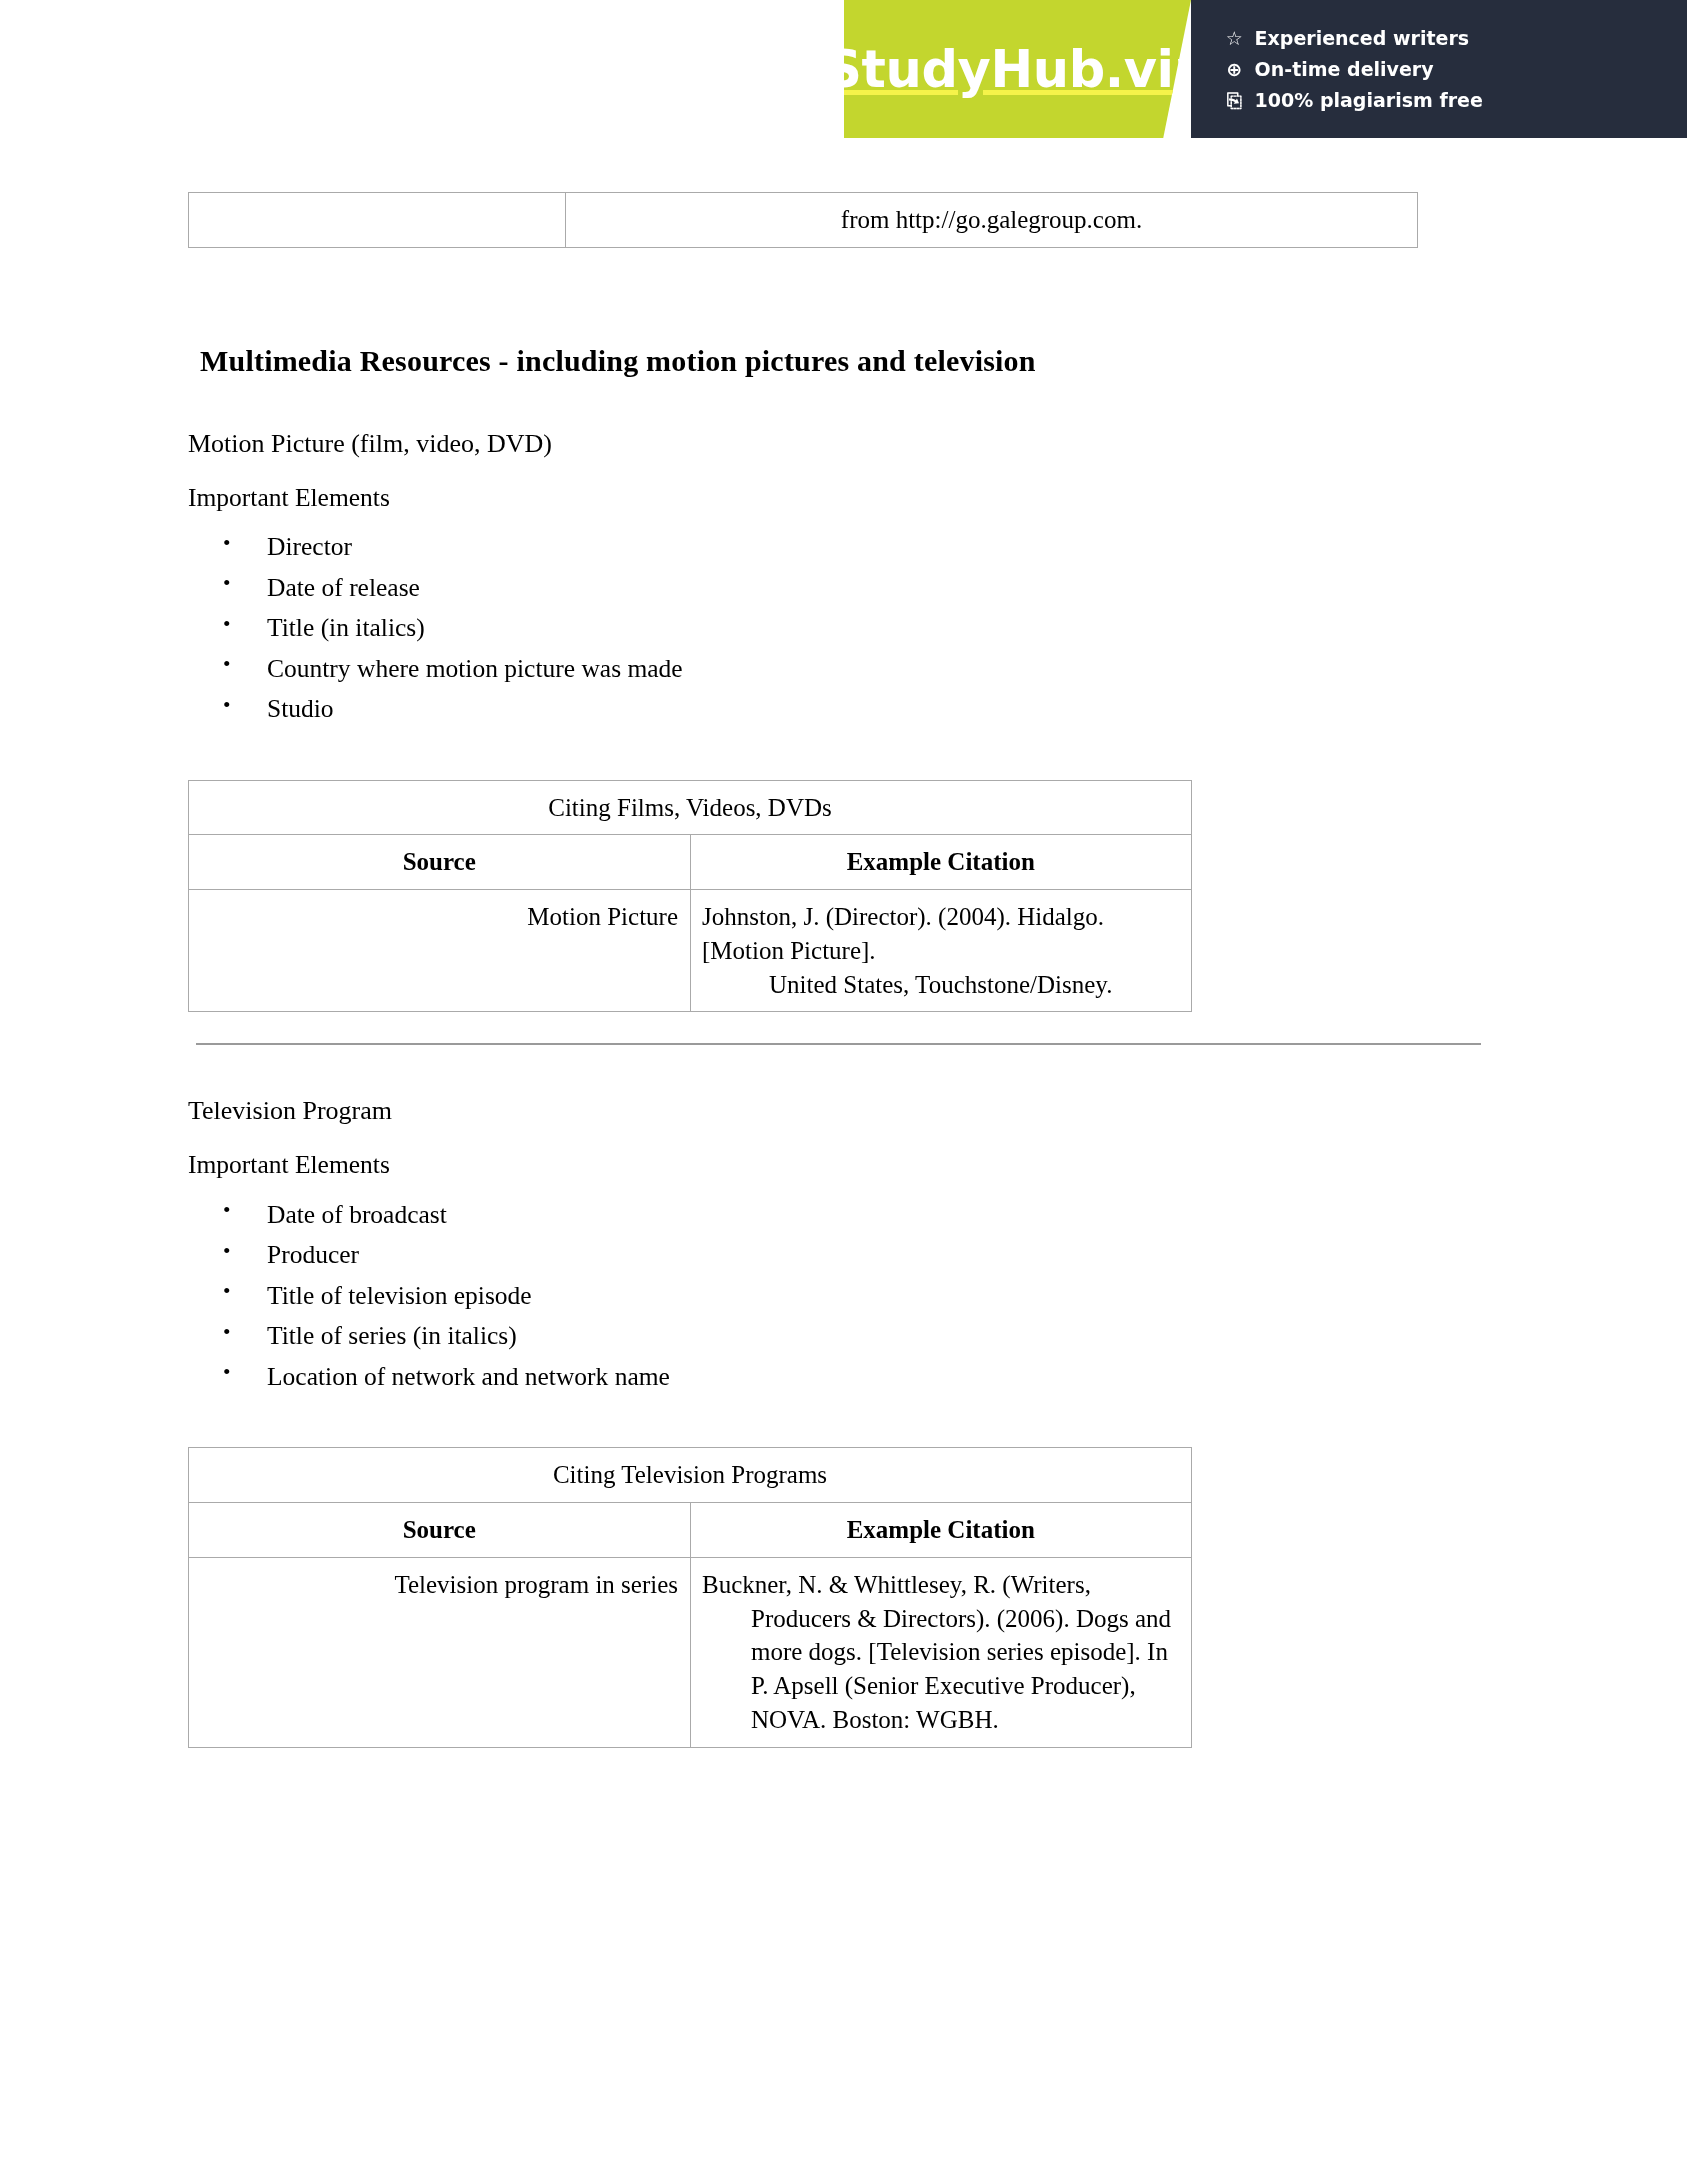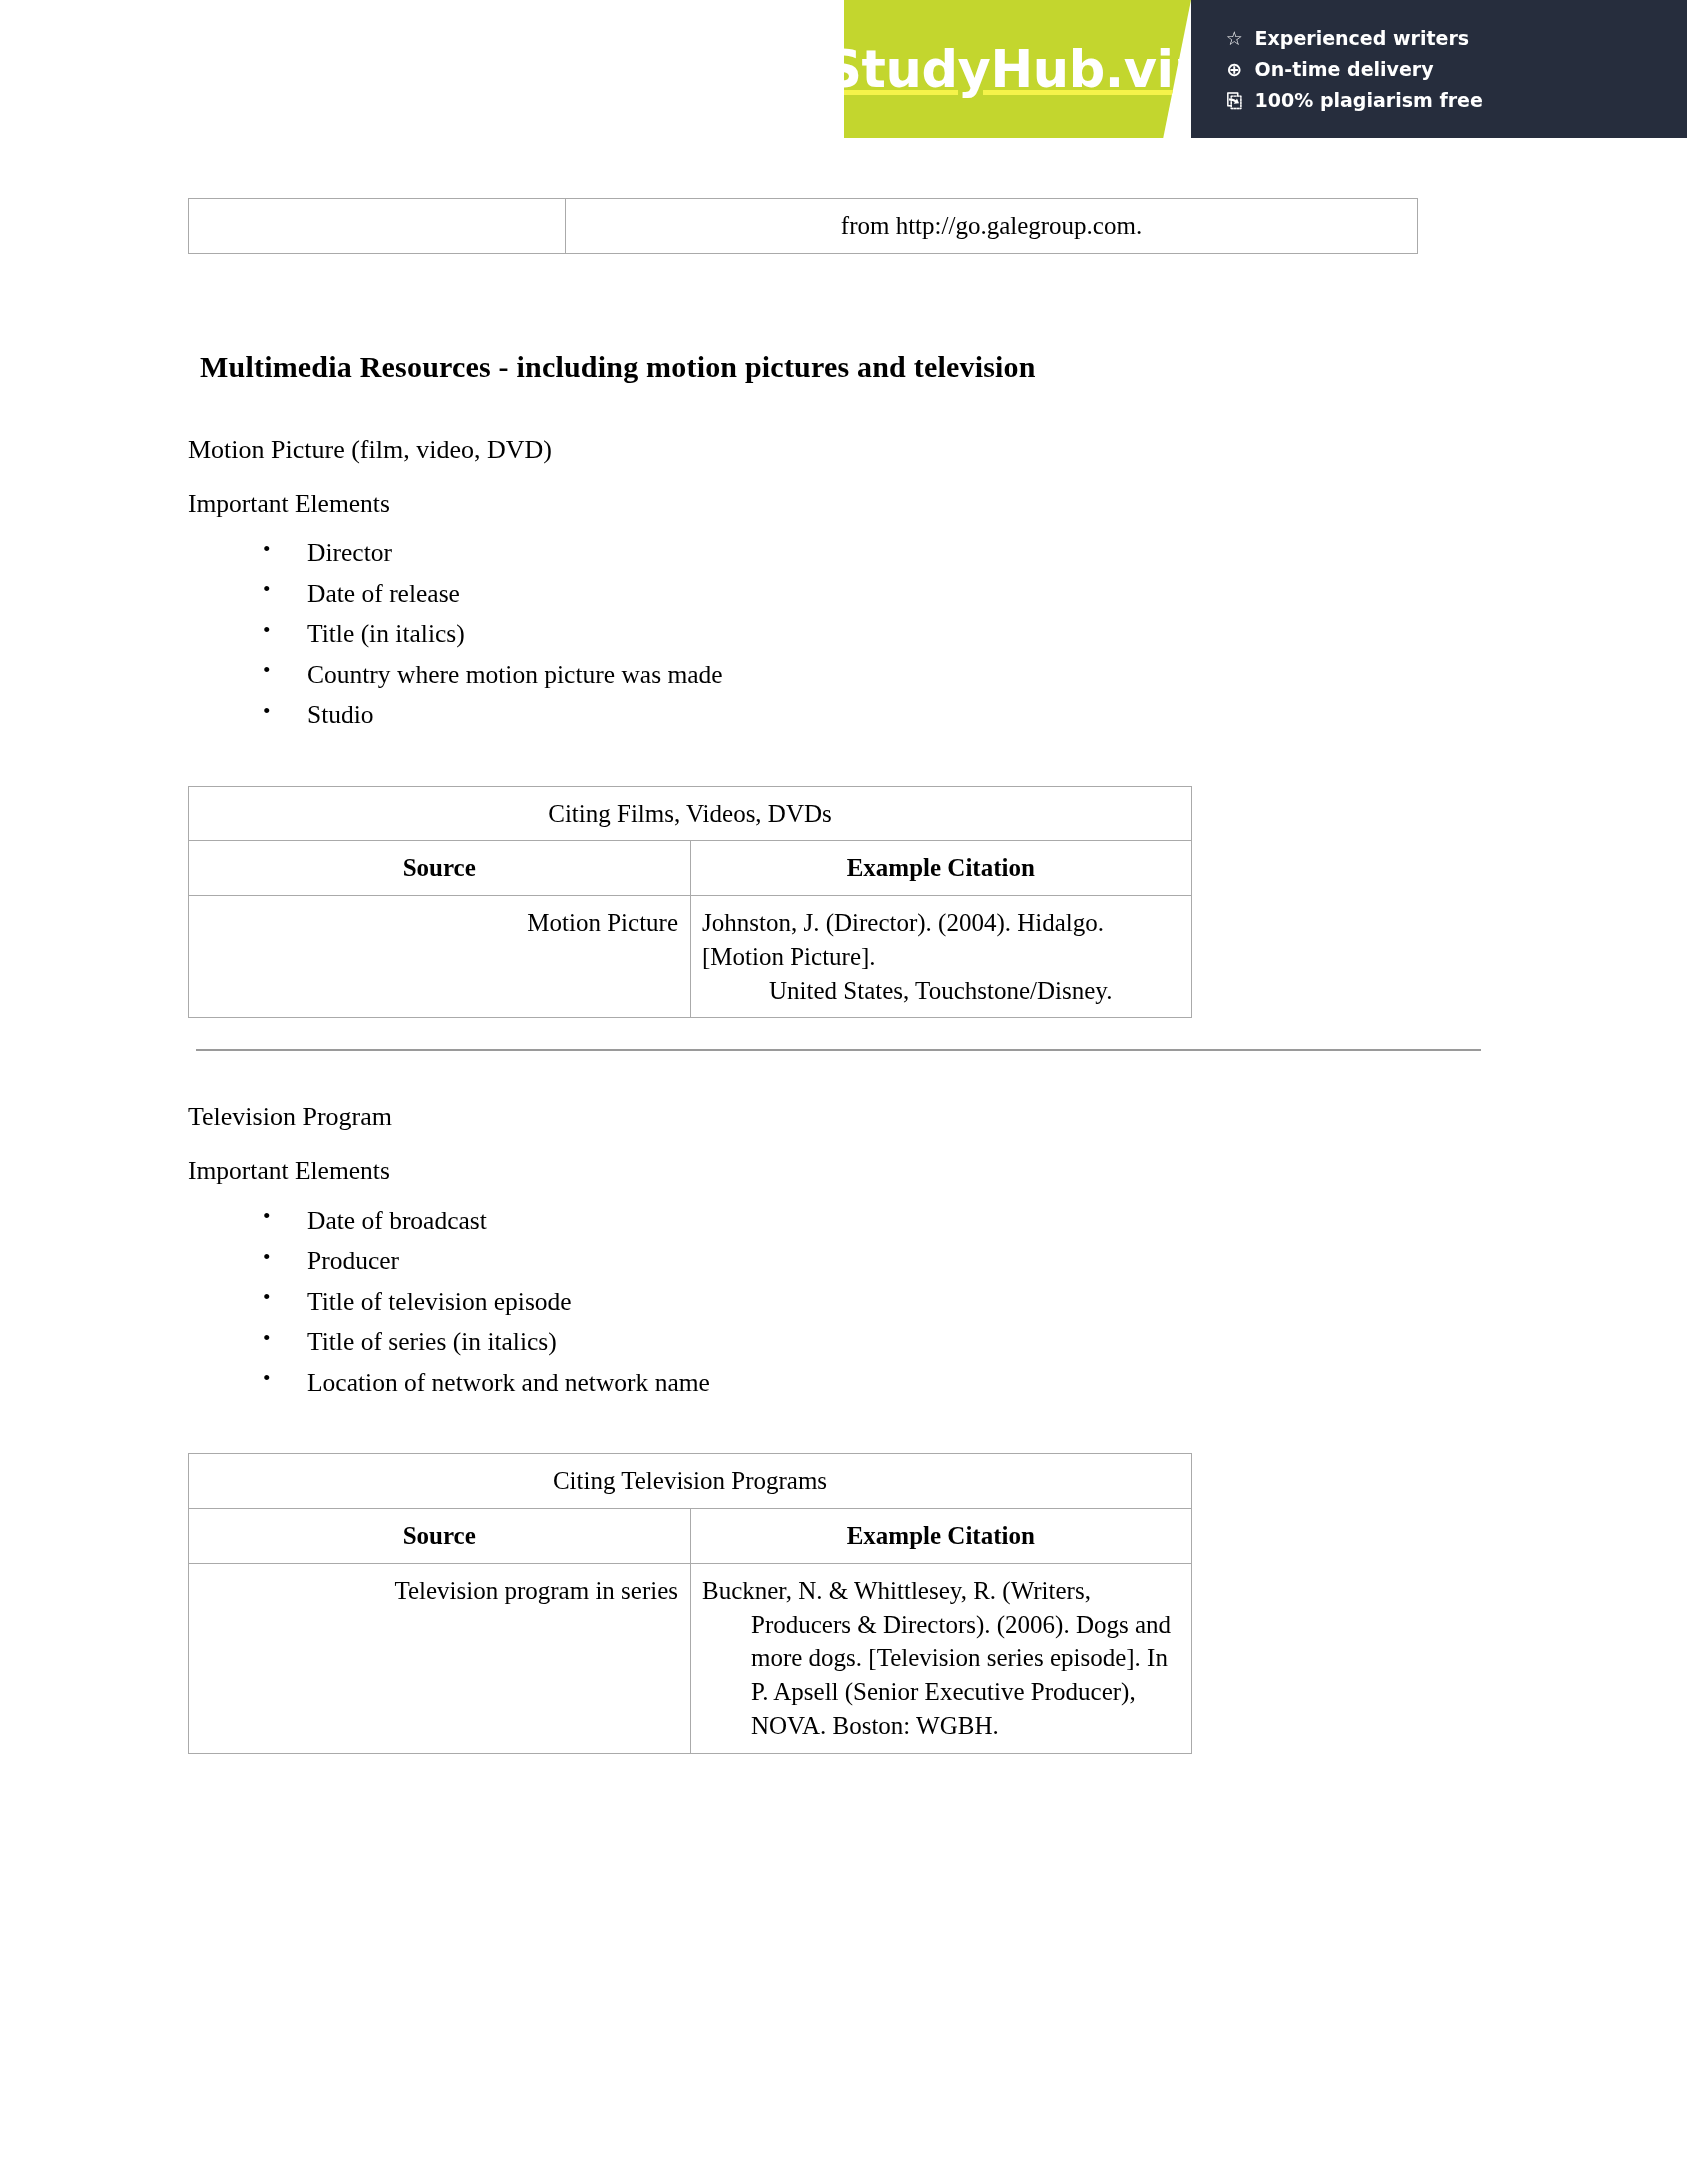--- a/index.html
+++ b/index.html
@@ -71,21 +71,21 @@
   
   .page {
     position: absolute;
     top: 0;
     left: 0;
     width: 1687px;
   }
   .content {
     position: absolute;
     left: 188px;
-    top: 198px;
+    top: 192px;
     width: 1302px;
   }
 
   table.doc {
     border-collapse: collapse;
     width: 1004px;
     table-layout: fixed;
   }
   table.doc td {
     border: 0.8px solid #aaaaaa;
@@ -123,21 +123,20 @@
   ul.bullets {
     margin: 21.4px 0 0 0;
     padding-left: 79px;
     list-style: none;
   }
   ul.bullets li {
     font-size: 25.5px;
     line-height: 1.0;
     padding: 0 0 15px 0;
     position: relative;
-    margin-left: 40px;
   }
   ul.bullets li:before {
     content: "\2022";
     position: absolute;
     left: -44px;
     top: -1.6px;
     font-size: 21.4px;
   }
 
   .tbl-wrap { margin-top: 43px; }

